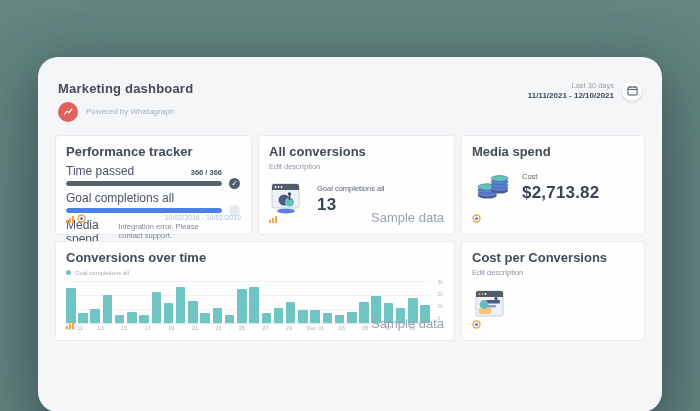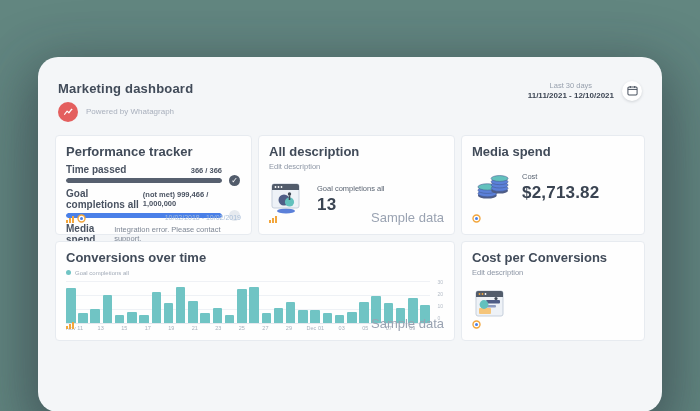--- a/index.html
+++ b/index.html
@@ -12,38 +12,38 @@
   .card{
     position:absolute;left:38px;top:57px;width:624px;height:355px;
     background:#f4f6f8;border-radius:20px;
     box-shadow:0 12px 45px 8px rgba(52,62,72,.45), 0 35px 80px 5px rgba(52,62,72,.35);
   }
   .card-inner{padding:24px 17px 0 17px;}
   
   .hdr{display:flex;justify-content:space-between;align-items:flex-start;padding:0 3px 0 3px;}
   .hdr-title{font-size:13px;color:#414b59;font-weight:bold;letter-spacing:.2px;}
   .hdr-right{display:flex;align-items:center;gap:8px;}
-  .hdr-range{text-align:center;line-height:1.35;}
+  .hdr-range{text-align:right;line-height:1.35;}
   .range-label{font-size:7.5px;color:#98a1ae;}
   .range-dates{font-size:8px;font-weight:bold;color:#3d4654;}
   .cal-btn{width:20px;height:20px;border-radius:50%;background:#fff;display:flex;align-items:center;justify-content:center;box-shadow:0 1px 3px rgba(60,70,80,.2);cursor:pointer;}
   
   .powered{display:flex;align-items:center;padding-left:3px;gap:8px;}
   .logo-circle{width:20px;height:20px;border-radius:50%;background:#e45f5e;display:flex;align-items:center;justify-content:center;}
   .powered-txt{font-size:8px;color:#a9b0bd;}
   
   .grid{margin-top:13px;display:grid;grid-template-columns:197px 197px 184px;grid-template-rows:100px 100px;gap:6px;}
   .panel{background:#fefefe;border:1px solid #e7ebf0;border-radius:4px;padding:8px 10px;position:relative;box-sizing:border-box;}
   .panel-title{font-size:13px;font-weight:bold;color:#414b59;}
   .panel-sub{font-size:7.5px;color:#8d96a5;margin-top:3px;cursor:pointer;}
   .span2{grid-column:1 / 3;}
   
   .p-row{margin-top:5px;position:relative;padding-right:19px;}
   .p-head{display:flex;justify-content:space-between;align-items:baseline;}
-  .p-label{font-size:10px;font-weight:bold;color:#4a5362;}
+  .p-label{font-size:12px;font-weight:normal;color:#4a5362;}
   .p-value{font-size:7.5px;font-weight:bold;color:#4a5362;}
   .p-value.muted{font-weight:normal;color:#7e8795;}
   .track{margin-top:3px;height:5px;border-radius:3px;background:#edf0f4;overflow:hidden;}
   .fill{height:100%;border-radius:3px;}
   .st-circle{position:absolute;right:1px;bottom:-3px;width:11px;height:11px;border-radius:50%;}
   .st-done{background:#525c6b;color:#fff;font-size:8px;line-height:11px;text-align:center;}
   .st-empty{background:#e6eaef;}
   .panel-foot{position:absolute;left:10px;right:10px;bottom:7px;display:flex;justify-content:space-between;align-items:center;}
   .foot-icons{display:flex;align-items:center;gap:3px;}
   .foot-date{font-size:7px;color:#a9bed8;}
@@ -113,21 +113,20 @@
           </div>
           <div class="track">
             <div class="fill" style="width: 100%; background: rgb(87, 96, 111);"></div>
           </div>
           <span class="st-circle st-done">✓</span>
         </div>
 
         <div class="p-row">
           <div class="p-head">
             <span class="p-label">Goal completions all</span>
-            <span class="p-value">(not met) 999,466 / 1,000,000</span>
           </div>
           <div class="track">
             <div class="fill" style="width: 99.9%; background: rgb(74, 128, 232);"></div>
           </div>
           <span class="st-circle st-empty"></span>
         </div>
 
         <div class="p-row">
           <div class="p-head">
             <span class="p-label">Media spend</span>
@@ -153,21 +152,21 @@
                   <circle cx="4.5" cy="4.5" r="3.5" fill="#fff" stroke="#f2a63c" stroke-width="1.4"></circle>
                   <circle cx="4.5" cy="4.5" r="1.5" fill="#4a80e8"></circle>
                 </svg>
             </span>
           </div>
           <div class="foot-date">10/02/2018 - 10/02/2019</div>
         </div>
       </div>
 
       <div class="panel">
-        <div class="panel-title">All description</div>
+        <div class="panel-title">All conversions</div>
         <div class="panel-sub">Edit description</div>
         <div class="metric-body">
           <span>
             <svg width="36" height="32" viewBox="0 0 36 32">
               <ellipse cx="15" cy="29" rx="9" ry="2.4" fill="#5b80d9"></ellipse>
               <rect x="1" y="2" width="27" height="24" rx="2" fill="#eef2f7" stroke="#c6cfdb" stroke-width="1"></rect>
               <path d="M1 4 a2 2 0 0 1 2-2 h23 a2 2 0 0 1 2 2 v4 h-27 z" fill="#525c6b"></path>
               <circle cx="4.5" cy="5" r="0.9" fill="#fff"></circle>
                 <circle cx="7.5" cy="5" r="0.9" fill="#fff"></circle>
                 <circle cx="10.5" cy="5" r="0.9" fill="#fff"></circle>

